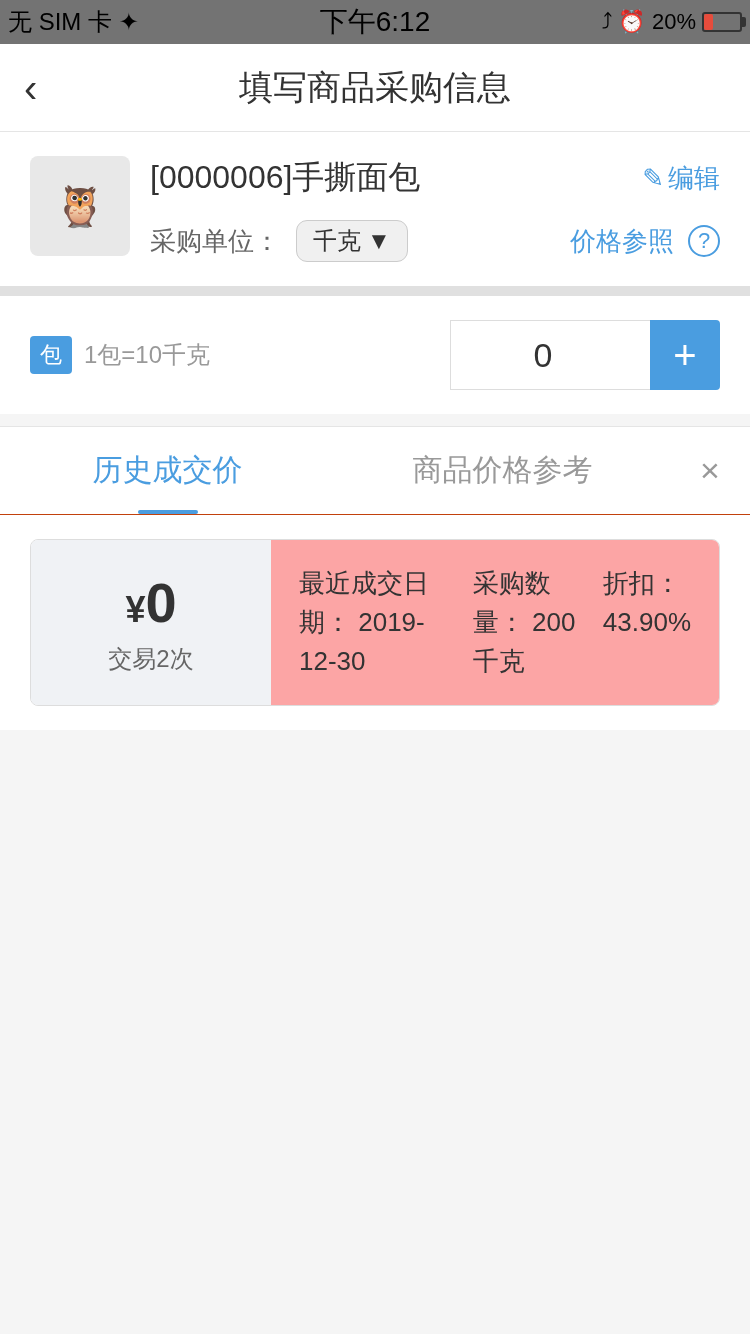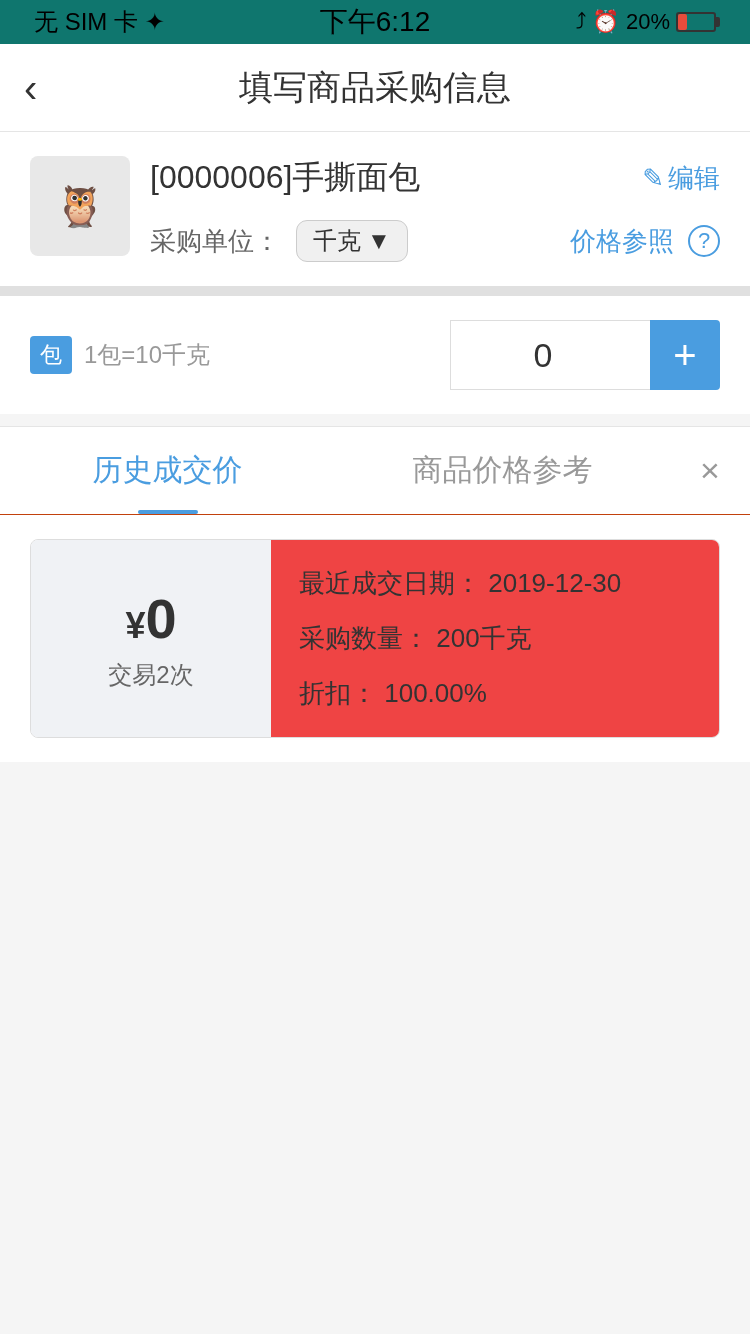--- a/index.html
+++ b/index.html
@@ -9,25 +9,25 @@
       min-height: 1334px;
       font-family: -apple-system, "PingFang SC", "Helvetica Neue", Arial, sans-serif;
       background: #f5f5f5;
       font-size: 28px;
     }
 
     
     .status-bar {
       width: 750px;
       height: 44px;
-      background: #0f766e;
+      background: #737373;
       display: flex;
       align-items: center;
       justify-content: space-between;
-      padding: 0 34px;
+      padding: 0 8px;
       font-size: 26px;
       font-weight: 500;
     }
     .status-left {
       display: flex;
       align-items: center;
       gap: 8px;
       font-size: 24px;
     }
     .status-center {
@@ -314,23 +314,23 @@
       font-size: 36px;
     }
     .card-trades {
       font-size: 24px;
       color: #666;
       margin-top: 8px;
     }
     .card-right {
       flex: 1;
       padding: 24px 28px;
-      background: #ef4444;
-      display: flex;
-      flex-direction: column;
+      background: #fca5a5;
+      display: flex;
+      flex-direction: row;
       justify-content: center;
       gap: 16px;
     }
     .card-detail-line {
       font-size: 26px;
       color: #333;
       line-height: 1.5;
     }
 
     
@@ -429,19 +429,19 @@
       <div class="card-detail-line">
         <span>最近成交日期：</span>
         <span>2019-12-30</span>
       </div>
       <div class="card-detail-line">
         <span>采购数量：</span>
         <span>200千克</span>
       </div>
       <div class="card-detail-line">
         <span>折扣：</span>
-        <span>100.00%</span>
+        <span>43.90%</span>
       </div>
     </div>
   </div>
 
   <div class="page-bg"></div>
 </div>
 
 </body></html>

